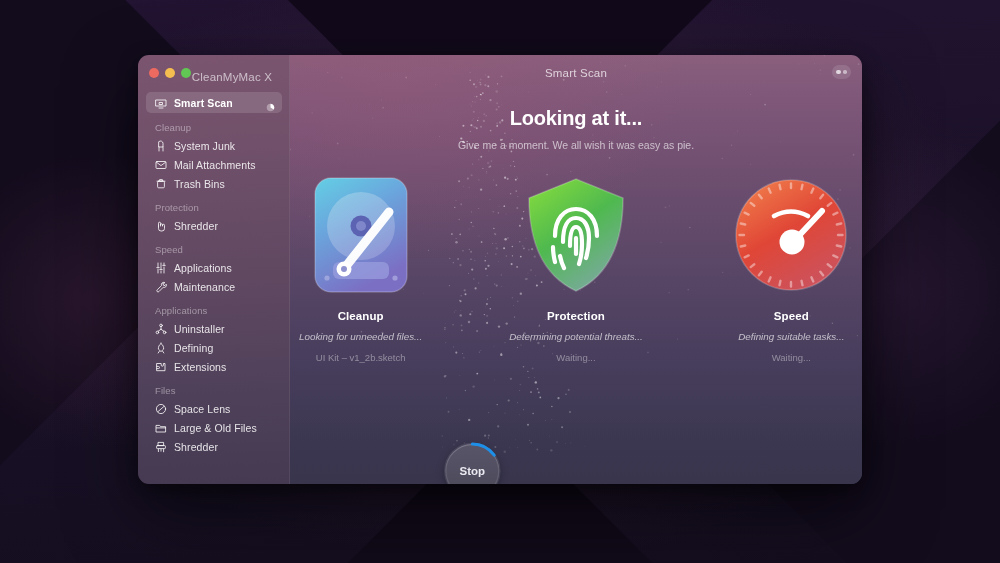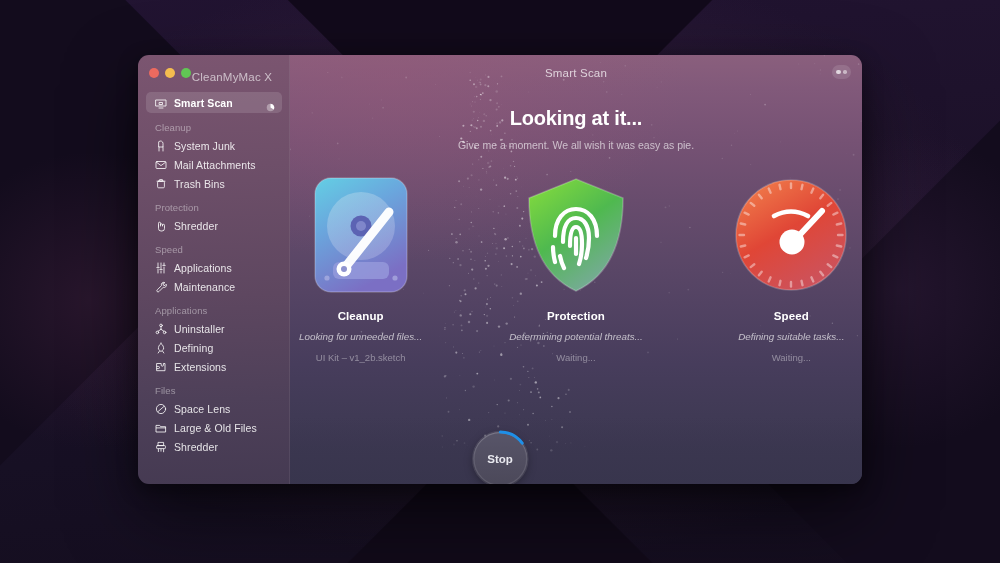--- a/index.html
+++ b/index.html
@@ -117,21 +117,21 @@
   .card h3 { font-size:11.5px; font-weight:bold; color:#fff; margin-top:15px; letter-spacing:.1px; }
   .card .s1 { font-size:9.8px; color:rgba(255,255,255,.66); margin-top:9px;font-style:italic; }
   .card .s2 { font-size:9.5px; color:rgba(255,255,255,.40); margin-top:10px; }
 
   .footerbar {
     position:absolute; left:0; right:0; bottom:0; height:66px; z-index:4;
     background:linear-gradient(180deg, rgba(58,54,79,0) 0%, rgba(57,53,78,.55) 40%, rgba(56,53,77,.9) 100%);
   }
   .stopwrap {
     position:absolute; left:50%; bottom:-14px; transform:translateX(-50%);
-    z-index:6; display:flex; align-items:center;flex-direction:column;
+    z-index:6; display:flex; align-items:flex-end;
   }
   .stopbtn {
     position:relative; width:54px; height:54px; border-radius:50%;
     background:linear-gradient(180deg,#585569 0%,#4b4859 100%);
     box-shadow:0 3px 10px rgba(0,0,0,.35), inset 0 1px 0 rgba(255,255,255,.12);
     display:flex; align-items:center; justify-content:center;
   }
   .stopbtn .lbl { font-size:11.5px; font-weight:bold; color:#e9e9ef; position:relative; z-index:2; }
   .ring { position:absolute; left:-3px; top:-3px; width:60px; height:60px; }
   .sizeval {

